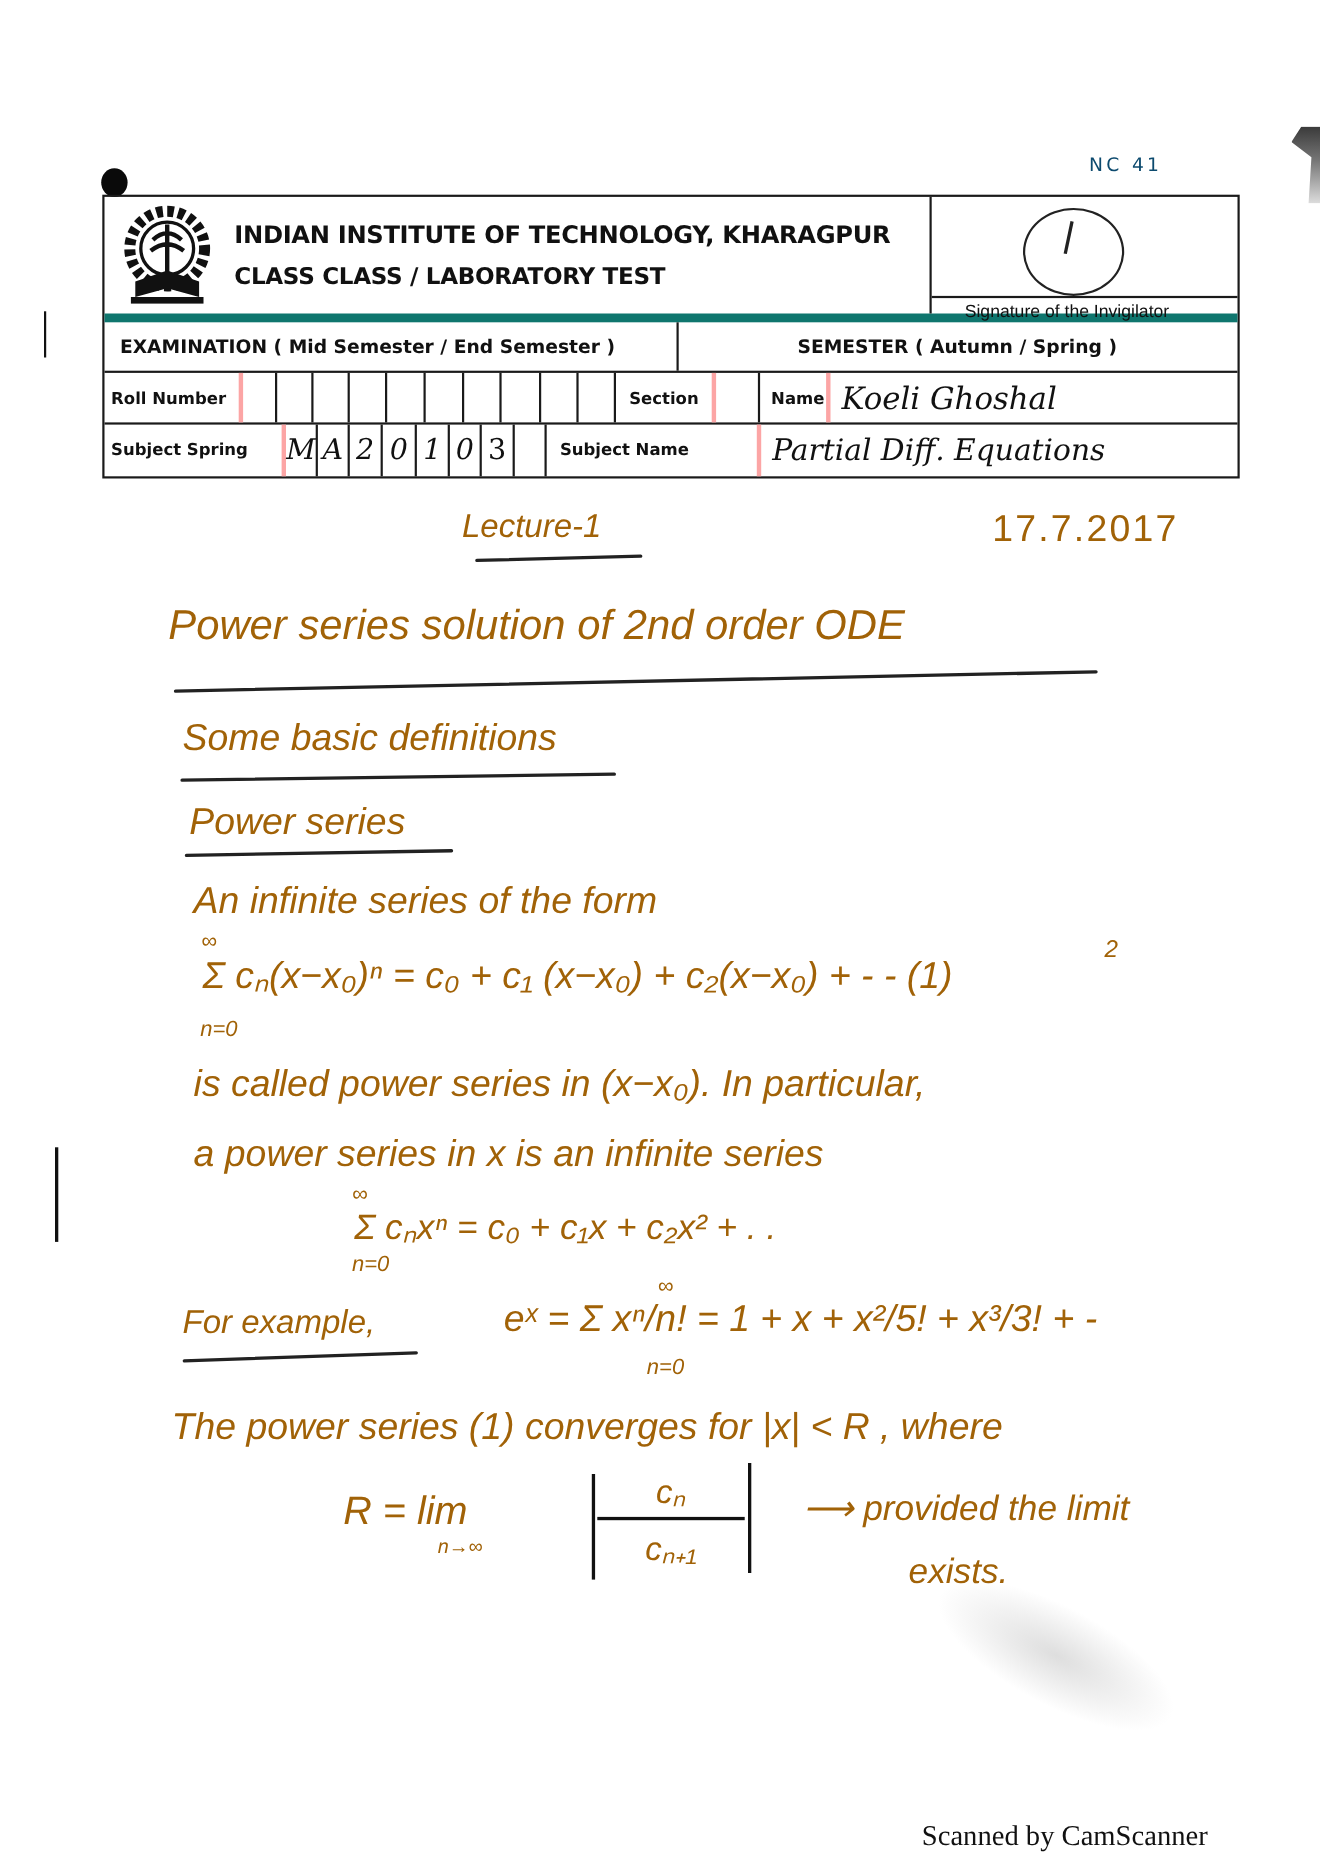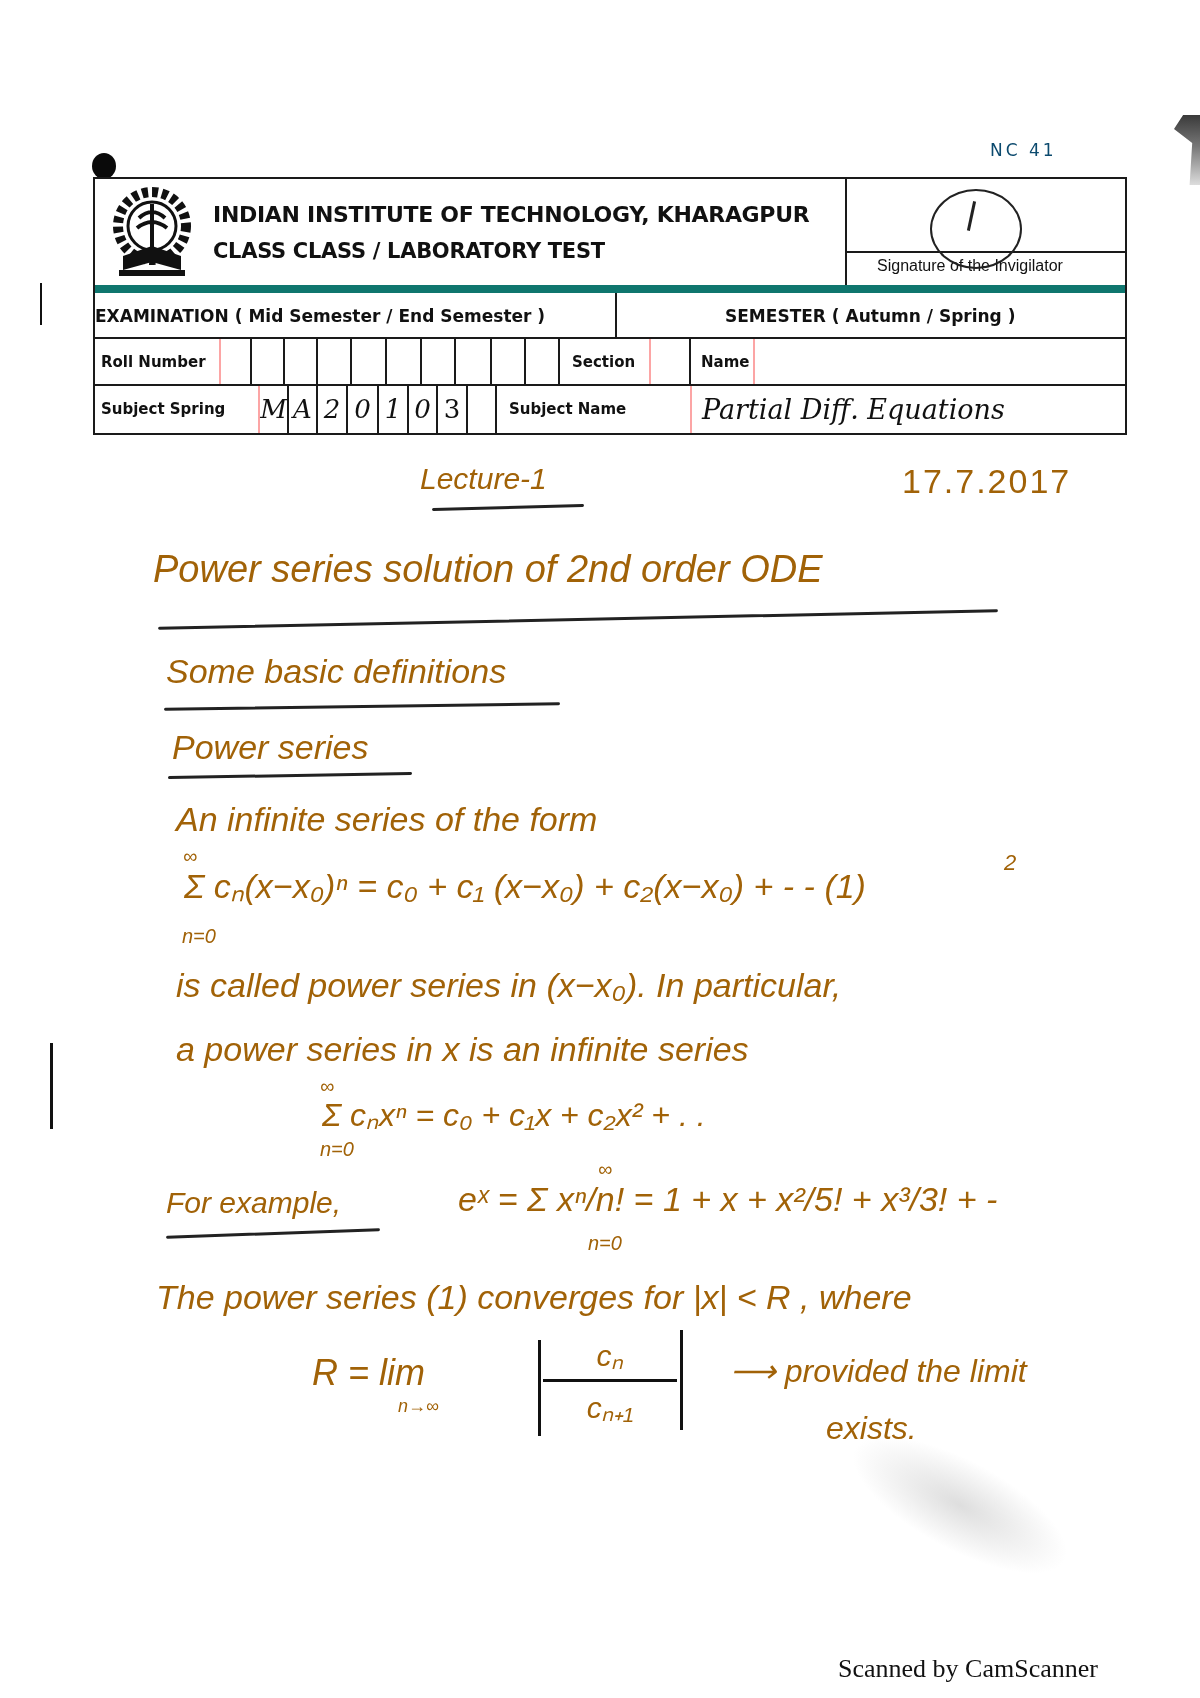--- a/index.html
+++ b/index.html
@@ -25,30 +25,30 @@
     .hdr-top { display: flex; height: 114px; border-bottom: 8px solid #0f766e; }
     .hdr-title-cell { flex: 0 0 752px; border-right: 2px solid #1a1a1a; display: flex; align-items: center; padding-left: 14px; }
     .logo { width: 86px; height: 92px; margin-right: 18px; }
     .titles { display: flex; flex-direction: column; gap: 12px; }
     .inst-name { font-family: "DejaVu Sans", sans-serif; font-weight: bold; font-size: 22px; letter-spacing: -0.3px; }
     .test-type { font-family: "DejaVu Sans", sans-serif; font-weight: bold; font-size: 21px; letter-spacing: -0.3px; }
     .sig-cell { flex: 1; display: flex; flex-direction: column; }
     .sig-area { flex: 1; border-bottom: 2px solid #1a1a1a; position: relative; }
     .sig-circle { position: absolute; left: 83px; top: 10px; width: 92px; height: 80px; border: 2px solid #222; border-radius: 50%; }
     .sig-mark { position: absolute; left: 123px; top: 22px; width: 3px; height: 30px; background: #222; transform: rotate(12deg); }
-    .sig-label { height: 32px; font-family: "Liberation Sans", sans-serif; font-size: 16px; padding-left: 30px; line-height: 26px; }
+    .sig-label { height: 14px; font-family: "Liberation Sans", sans-serif; font-size: 16px; padding-left: 30px; line-height: 26px; }
 
     .row { display: flex; border-bottom: 2px solid #1a1a1a; }
     .row:last-child { border-bottom: none; }
     .row-exam { height: 46px; }
-    .exam-cell { flex: 0 0 522px; border-right: 2px solid #1a1a1a; font-family: "DejaVu Sans", sans-serif; font-weight: bold; font-size: 17px; line-height: 46px; }
+    .exam-cell { flex: 0 0 522px; border-right: 2px solid #1a1a1a; font-family: "DejaVu Sans", sans-serif; font-weight: bold; font-size: 17px; line-height: 46px; padding-left: 14px; }
     .sem-cell { flex: 1; font-family: "DejaVu Sans", sans-serif; font-weight: bold; font-size: 17px; line-height: 46px; padding-left: 108px; }
 
     .row-roll, .row-subj { height: 47px; }
-    .lbl { font-family: "DejaVu Sans", sans-serif; font-weight: bold; font-size: 15px; line-height: 47px; padding-left: 6px; border-right: 2px solid #fca5a5; }
+    .lbl { font-family: "DejaVu Sans", sans-serif; font-weight: bold; font-size: 15px; line-height: 47px; padding-left: 6px; border-right: 4px solid #fca5a5; }
     .box { border-right: 2px solid #1a1a1a; text-align: center; font-family: "DejaVu Serif", serif; font-size: 26px; line-height: 47px; font-style: italic; }
     .hand { font-family: "DejaVu Serif", serif; font-style: italic; font-size: 28px; color: #111; padding-left: 10px; line-height: 47px; white-space: nowrap; }
 
     
     .ink { font-family: Liberation Sans, sans-serif; font-style: italic; color: #a16207; white-space: nowrap; }
     .uline { height: 3px; background: #222; border-radius: 2px; }
 
     .lecture { left: 420px; top: 462px; font-size: 30px; }
     .date { left: 902px; top: 462px; font-size: 34px; font-style: normal; letter-spacing: 2px; }
     .h1 { left: 153px; top: 548px; font-size: 38px; }
@@ -128,20 +128,21 @@
     <div class="box" style="flex:0 0 34px;"></div>
     <div class="box" style="flex:0 0 35px;"></div>
     <div class="box" style="flex:0 0 35px;"></div>
     <div class="box" style="flex:0 0 34px;"></div>
     <div class="box" style="flex:0 0 36px;"></div>
     <div class="box" style="flex:0 0 34px;"></div>
     <div class="box" style="flex:0 0 34px;"></div>
     <div class="lbl" style="flex:0 0 91px; padding-left:12px;">Section</div>
     <div class="box" style="flex:0 0 40px;"></div>
     <div class="lbl" style="flex:0 0 64px; padding-left:10px;">Name</div>
+    <div class="hand" style="flex:1;">Koeli Ghoshal</div>
   </div>
 
   <div class="row row-subj">
     <div class="lbl" style="flex:0 0 165px;">Subject Spring</div>
     <div class="box" style="flex:0 0 29px;">M</div>
     <div class="box" style="flex:0 0 29px;">A</div>
     <div class="box" style="flex:0 0 30px;">2</div>
     <div class="box" style="flex:0 0 31px;">0</div>
     <div class="box" style="flex:0 0 30px;">1</div>
     <div class="box" style="flex:0 0 29px;">0</div>

